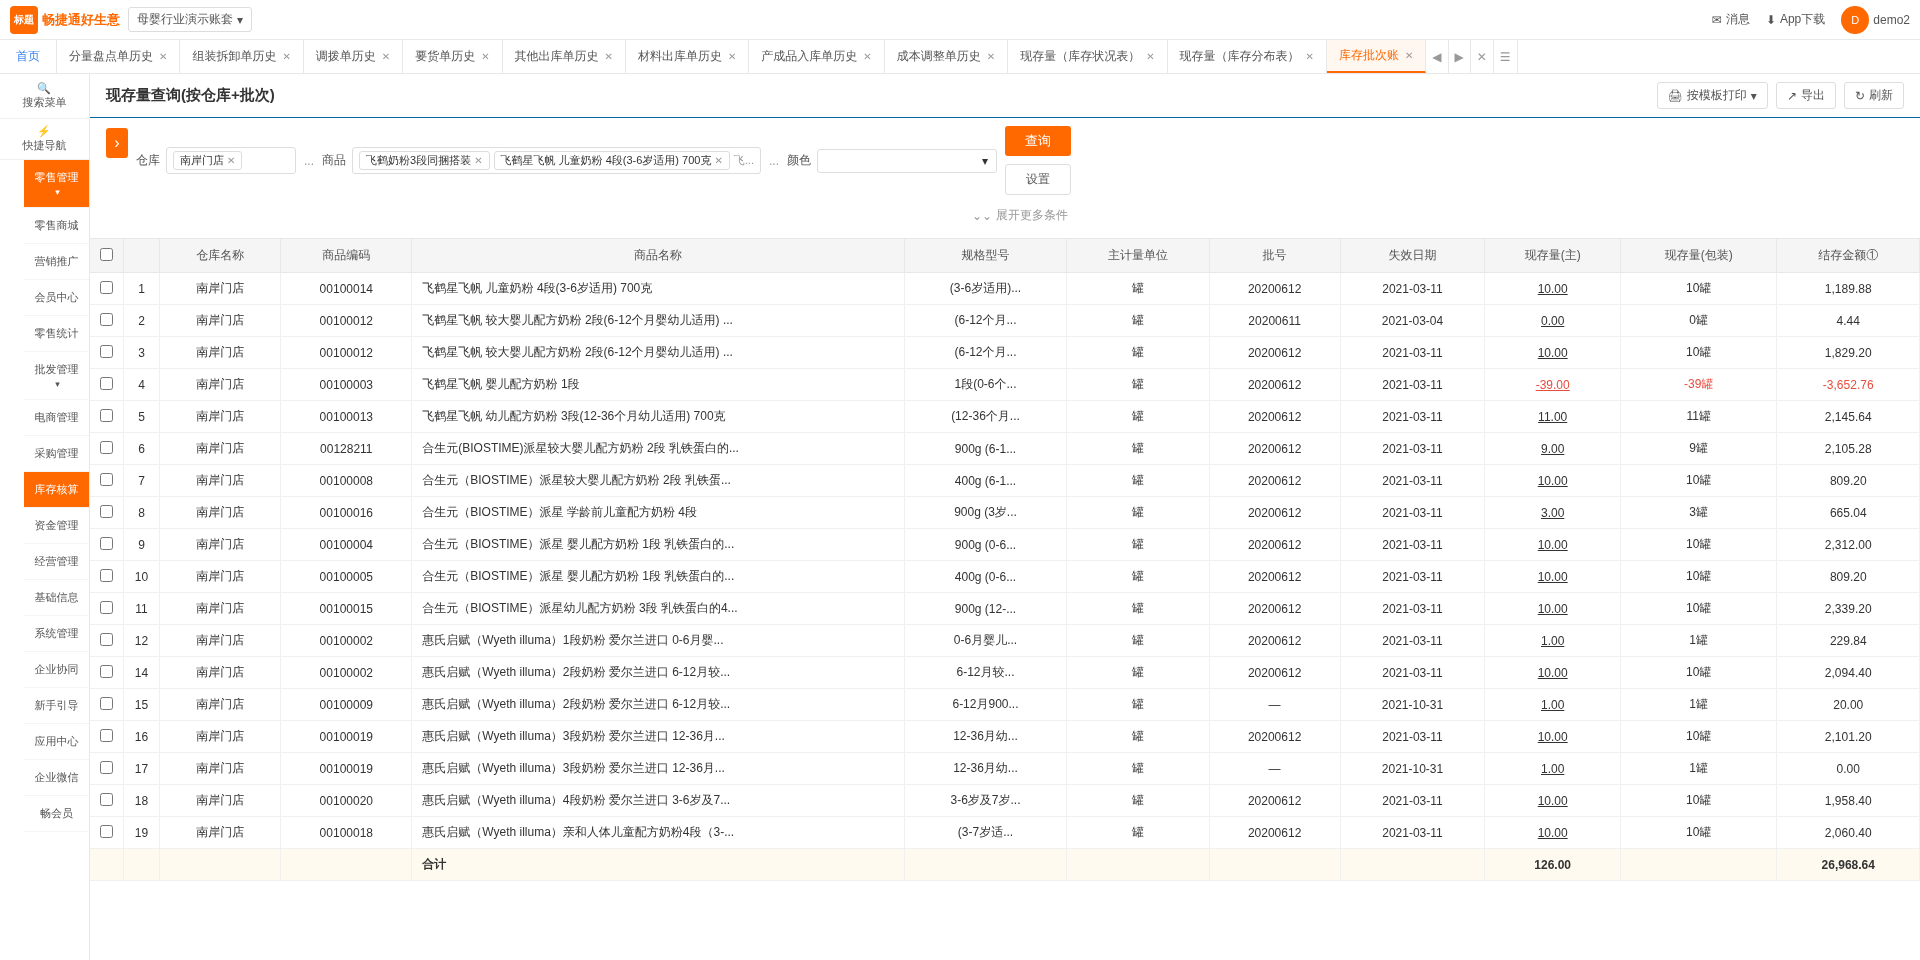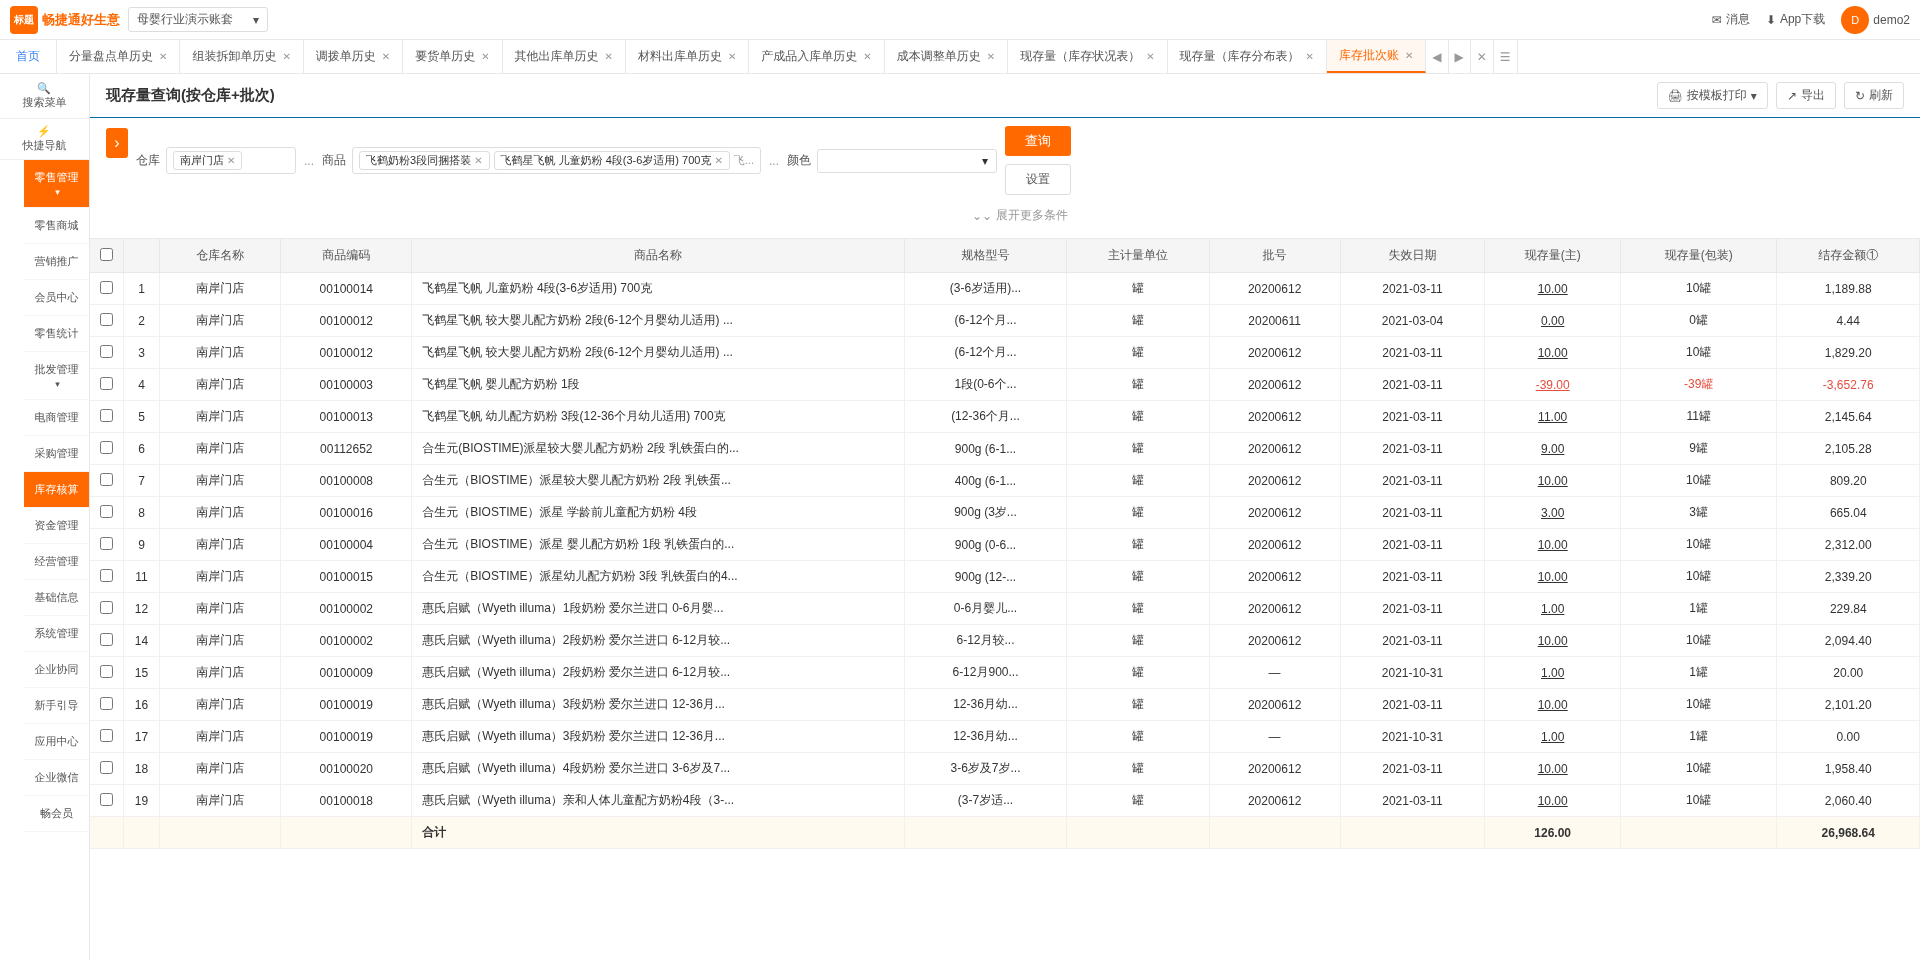--- a/index.html
+++ b/index.html
@@ -6,21 +6,21 @@
     body { background: #f5f5f5; font-size: 12px; color: #333; overflow: hidden; }
 
     
     .top-bar {
       display: flex; align-items: center; background: #fff; height: 40px;
       border-bottom: 1px solid #e8e8e8; padding: 0 10px; justify-content: space-between;
     }
     .top-bar-left { display: flex; align-items: center; gap: 8px; }
     .logo { display: flex; align-items: center; gap: 4px; color: #ff6900; font-weight: bold; font-size: 13px; }
     .logo-icon { width: 28px; height: 28px; background: #ff6900; border-radius: 4px; display: flex; align-items: center; justify-content: center; color: white; font-size: 10px; }
-    .org-selector { display: flex; align-items: center; gap: 20px; border: 1px solid #ddd; padding: 3px 8px; border-radius: 3px; cursor: pointer; font-size: 12px; color: #555; }
+    .org-selector { display: flex; align-items: center; gap: 4px; border: 1px solid #ddd; padding: 3px 8px; border-radius: 3px; cursor: pointer; font-size: 12px; color: #555; }
     .top-bar-right { display: flex; align-items: center; gap: 16px; }
     .top-bar-action { display: flex; align-items: center; gap: 4px; cursor: pointer; color: #555; font-size: 12px; }
     .avatar { width: 28px; height: 28px; border-radius: 50%; background: #ff6900; display: flex; align-items: center; justify-content: center; color: white; font-size: 11px; }
 
     
     .tab-bar {
       display: flex; align-items: center; background: #fff; height: 34px;
       border-bottom: 1px solid #e8e8e8; padding: 0 0 0 0; overflow: hidden;
     }
     .tab-home { padding: 0 16px; height: 100%; display: flex; align-items: center; background: #fff; color: #3b82f6; font-size: 12px; border-right: 1px solid #e8e8e8; cursor: pointer; }
@@ -405,21 +405,21 @@
     <td>20200612</td>
     <td>2021-03-11</td>
     <td class=""><span class="underline ">11.00</span></td>
     <td class="">11罐</td>
     <td class="">2,145.64</td>
   </tr>
             <tr>
     <td><input type="checkbox" style=""></td>
     <td>6</td>
     <td>南岸门店</td>
-    <td>00112652</td>
+    <td>00128211</td>
     <td class="text-left" style="max-width:280px; overflow:hidden; text-overflow:ellipsis; white-space:nowrap;">合生元(BIOSTIME)派星较大婴儿配方奶粉 2段 乳铁蛋白的...</td>
     <td>900g (6-1...</td>
     <td>罐</td>
     <td>20200612</td>
     <td>2021-03-11</td>
     <td class=""><span class="underline ">9.00</span></td>
     <td class="">9罐</td>
     <td class="">2,105.28</td>
   </tr>
             <tr>
@@ -456,20 +456,34 @@
     <td>南岸门店</td>
     <td>00100004</td>
     <td class="text-left" style="max-width:280px; overflow:hidden; text-overflow:ellipsis; white-space:nowrap;">合生元（BIOSTIME）派星 婴儿配方奶粉 1段 乳铁蛋白的...</td>
     <td>900g (0-6...</td>
     <td>罐</td>
     <td>20200612</td>
     <td>2021-03-11</td>
     <td class=""><span class="underline ">10.00</span></td>
     <td class="">10罐</td>
     <td class="">2,312.00</td>
+  </tr>
+            <tr>
+    <td><input type="checkbox" style=""></td>
+    <td>10</td>
+    <td>南岸门店</td>
+    <td>00100005</td>
+    <td class="text-left" style="max-width:280px; overflow:hidden; text-overflow:ellipsis; white-space:nowrap;">合生元（BIOSTIME）派星 婴儿配方奶粉 1段 乳铁蛋白的...</td>
+    <td>400g (0-6...</td>
+    <td>罐</td>
+    <td>20200612</td>
+    <td>2021-03-11</td>
+    <td class=""><span class="underline ">10.00</span></td>
+    <td class="">10罐</td>
+    <td class="">809.20</td>
   </tr>
             <tr>
     <td><input type="checkbox" style=""></td>
     <td>11</td>
     <td>南岸门店</td>
     <td>00100015</td>
     <td class="text-left" style="max-width:280px; overflow:hidden; text-overflow:ellipsis; white-space:nowrap;">合生元（BIOSTIME）派星幼儿配方奶粉 3段 乳铁蛋白的4...</td>
     <td>900g (12-...</td>
     <td>罐</td>
     <td>20200612</td>

